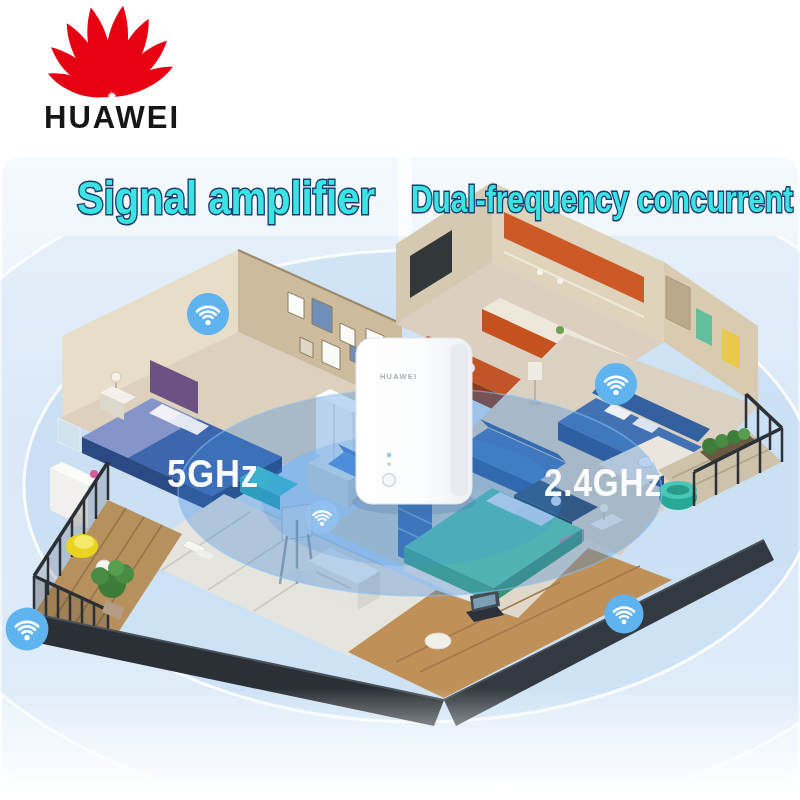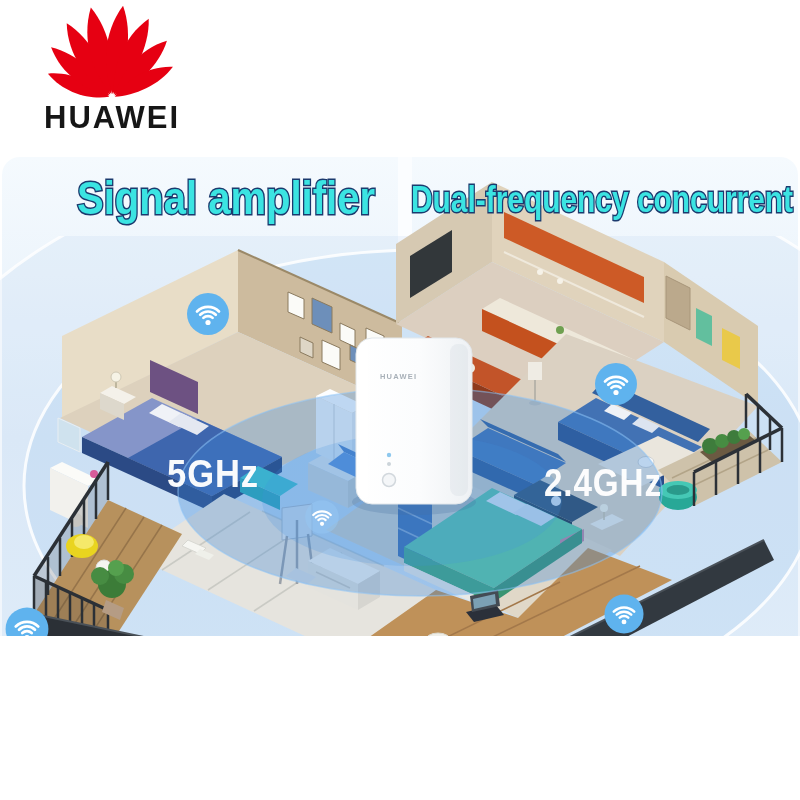--- a/index.html
+++ b/index.html
@@ -1,16 +1,16 @@
 <!DOCTYPE html>
 <html><head>
 <meta charset="utf-8">
 <style>
   html,body{margin:0;padding:0;background:#ffffff;}
-  .stage{position:relative;width:800px;height:636px;margin:0 auto;overflow:hidden;
+  .stage{position:relative;width:800px;height:800px;margin:0 auto;overflow:hidden;
          font-family:"Liberation Sans",sans-serif;}
   svg{display:block;}
   .hl-text{fill:#3be4e2;stroke:#1b3a6e;stroke-width:3px;paint-order:stroke;
            font-weight:700;font-family:"Liberation Sans",sans-serif;}
   .hl-left{font-size:46px;}
   .hl-right{font-size:37px;}
   .band-label{fill:#ffffff;font-weight:700;font-size:38px;opacity:.97;
               font-family:"Liberation Sans",sans-serif;letter-spacing:1px;}
   .logo-word{fill:#161616;font-weight:700;font-size:31px;letter-spacing:2px;
              font-family:"Liberation Sans",sans-serif;}

